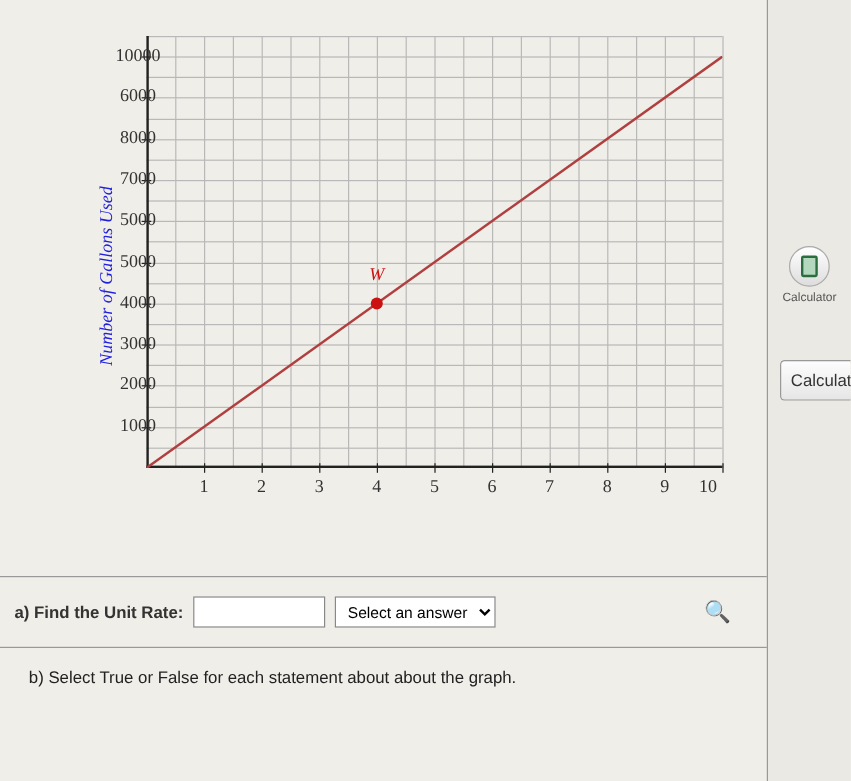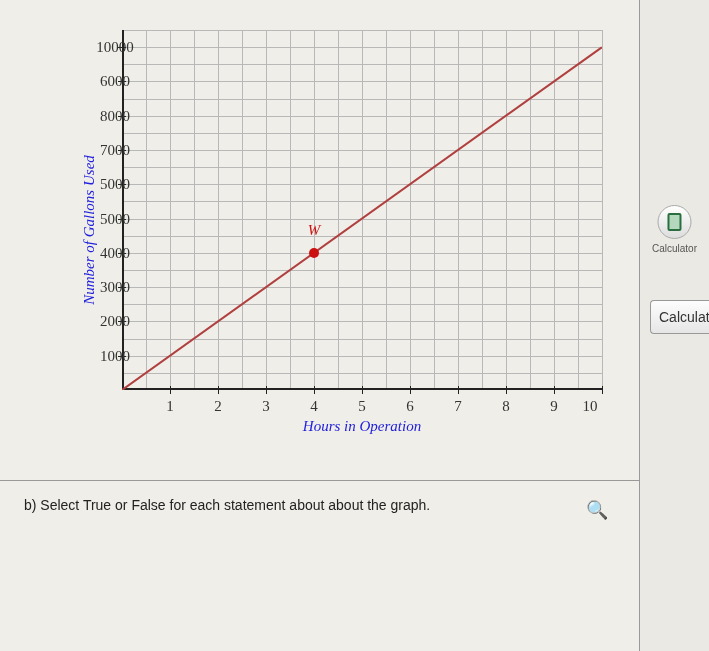--- a/index.html
+++ b/index.html
@@ -308,27 +308,33 @@
     <div class="tick-label-x" style="left:208px">2</div>
     <div class="tick-label-x" style="left:256px">3</div>
     <div class="tick-label-x" style="left:304px">4</div>
     <div class="tick-label-x" style="left:352px">5</div>
     <div class="tick-label-x" style="left:400px">6</div>
     <div class="tick-label-x" style="left:448px">7</div>
     <div class="tick-label-x" style="left:496px">8</div>
     <div class="tick-label-x" style="left:544px">9</div>
     <div class="tick-label-x" style="left:580px">10</div>
 
-    <div class="x-label">Hours in Operation</div>
   </div>
 
   <div class="zoom-icon">🔍</div>
 
   <hr class="divider" style="margin-top:20px">
 
+  <div class="question-a">
+    <span class="question-a-label">a) Find the Unit Rate:</span>
+    <input class="rate-input" type="text" style="">
+    <select class="answer-select">
+      <option>Select an answer</option>
+    </select>
+  </div>
 
   <div class="question-b">b)  Select True or False for each statement about about the graph.</div>
 </div>
 
 <div class="side-panel">
   <div class="calc-button">
     <div class="calc-icon">
       <div class="calc-icon-inner"></div>
     </div>
     <div class="calc-text">Calculator</div>

